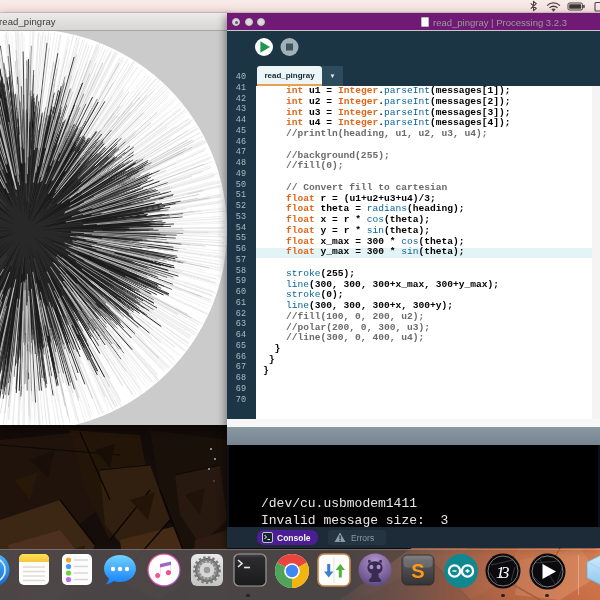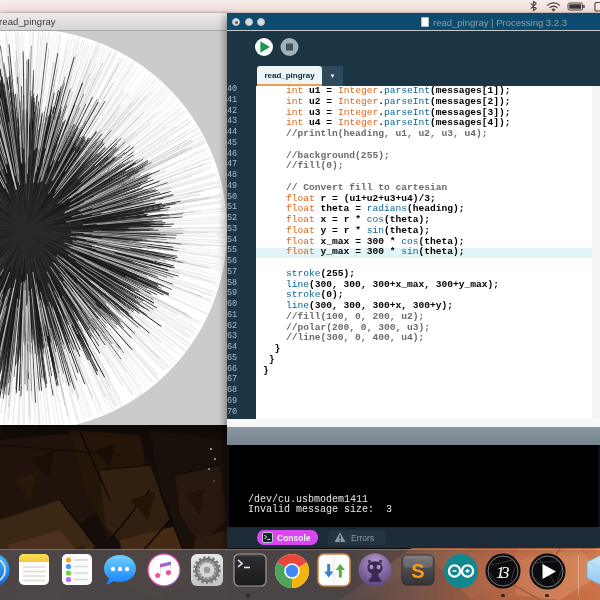--- a/index.html
+++ b/index.html
@@ -1,18 +1,18 @@
 <!DOCTYPE html>
 <html><head><meta charset="utf-8"><style>
 *{margin:0;padding:0;box-sizing:border-box}
 html,body{width:600px;height:600px;overflow:hidden;background:#000;font-family:"Liberation Sans",sans-serif}
 #scr{position:absolute;left:0;top:0;width:600px;height:600px;overflow:hidden}
 .abs{position:absolute}
 pre{font-family:"Liberation Mono",monospace}
-.k{color:#e2661a;font-weight:normal}.f{color:#0a6598;font-weight:normal}.c{color:#6b6b6b;font-weight:bold}#code b{font-weight:bold;color:#000}
+.k{color:#e2661a;font-weight:bold}.f{color:#0a6598;font-weight:normal}.c{color:#6b6b6b;font-weight:bold}#code b{font-weight:bold;color:#000}
 </style></head><body>
 <div id="scr">
 
 <svg class="abs" width="600" height="600" style="left:0;top:0">
 <defs>
 <linearGradient id="org" x1="0" y1="0" x2="0" y2="1">
 <stop offset="0" stop-color="#ef8a55"></stop>
           <stop offset="1" stop-color="#c75f35"></stop>
 </linearGradient>
 </defs>
@@ -89,21 +89,21 @@
           <path d="M26.0 199.0L62.5 259.4M26.0 199.0L55.0 186.7M26.0 199.0L23.3 115.5M26.0 199.0L16.6 147.8M26.0 199.0L-21.0 168.3M26.0 199.0L-29.0 203.8M26.0 199.0L33.2 243.8M26.0 199.0L-21.8 218.0M26.0 199.0L4.7 179.5M26.0 199.0L46.7 236.2M26.0 199.0L-41.1 194.6M26.0 199.0L-3.2 161.1M26.0 199.0L-59.7 173.8M26.0 199.0L-39.2 226.6M26.0 199.0L26.6 255.0M26.0 199.0L46.8 230.2M26.0 199.0L49.9 215.1M26.0 199.0L35.3 120.2M26.0 199.0L10.6 274.3M26.0 199.0L-26.3 257.4M26.0 199.0L78.3 213.0M26.0 199.0L84.6 178.2M26.0 199.0L9.0 222.4M26.0 199.0L59.4 127.0M26.0 199.0L68.0 167.7M26.0 199.0L41.2 169.9M26.0 199.0L-26.6 169.9M26.0 199.0L83.7 193.2M26.0 199.0L45.8 194.7M26.0 199.0L53.8 174.7M26.0 199.0L33.2 230.9M26.0 199.0L18.1 267.2M26.0 199.0L42.9 285.6M26.0 199.0L67.2 267.0M26.0 199.0L35.5 116.5M26.0 199.0L76.1 198.8M26.0 199.0L-42.2 171.4M26.0 199.0L8.8 148.3M26.0 199.0L-3.6 194.9M26.0 199.0L89.0 217.0M26.0 199.0L11.9 170.8M26.0 199.0L3.0 221.0M26.0 199.0L1.1 211.4M26.0 199.0L-28.6 206.6M26.0 199.0L43.2 251.2M26.0 199.0L88.5 164.9M26.0 199.0L-12.5 262.5M26.0 199.0L-29.4 199.0M26.0 199.0L10.2 132.5M26.0 199.0L39.4 182.2M26.0 199.0L-40.3 178.3M26.0 199.0L43.6 177.6M26.0 199.0L24.9 226.1M26.0 199.0L36.8 178.7M26.0 199.0L73.7 187.0M26.0 199.0L67.1 256.9M26.0 199.0L83.0 235.9M26.0 199.0L22.0 233.6M26.0 199.0L22.6 167.6M26.0 199.0L-19.8 175.6M26.0 199.0L-17.3 190.4M26.0 199.0L49.0 189.1M26.0 199.0L10.5 263.4M26.0 199.0L49.8 210.3M26.0 199.0L48.0 187.1M26.0 199.0L-54.5 167.5M26.0 199.0L86.6 221.1M26.0 199.0L-55.9 181.1M26.0 199.0L9.5 179.2M26.0 199.0L-7.3 144.8M26.0 199.0L73.9 206.2M26.0 199.0L33.4 223.9M26.0 199.0L59.9 199.1M26.0 199.0L-27.8 171.1M26.0 199.0L-41.0 237.8M26.0 199.0L51.1 190.1M26.0 199.0L-7.6 127.9M26.0 199.0L12.0 230.2M26.0 199.0L16.2 141.0M26.0 199.0L46.8 251.5M26.0 199.0L59.2 141.7M26.0 199.0L40.7 143.7M26.0 199.0L54.5 211.5M26.0 199.0L17.8 122.5M26.0 199.0L-9.5 207.1M26.0 199.0L87.6 208.8M26.0 199.0L-37.4 198.8M26.0 199.0L56.8 190.0M26.0 199.0L-23.8 243.4M26.0 199.0L21.6 170.8M26.0 199.0L5.6 174.9M26.0 199.0L25.4 177.7M26.0 199.0L59.7 218.2M26.0 199.0L59.5 194.9M26.0 199.0L-9.7 215.9M26.0 199.0L10.3 242.6M26.0 199.0L33.4 281.0M26.0 199.0L-6.4 180.1M26.0 199.0L91.9 214.2M26.0 199.0L-3.9 228.3M26.0 199.0L-42.4 195.0M26.0 199.0L95.0 207.6M26.0 199.0L68.0 212.0M26.0 199.0L54.6 263.8M26.0 199.0L55.6 187.5M26.0 199.0L83.9 261.7M26.0 199.0L45.0 218.8M26.0 199.0L16.4 114.4M26.0 199.0L57.6 238.2M26.0 199.0L53.0 150.6M26.0 199.0L18.8 176.4M26.0 199.0L62.2 244.5M26.0 199.0L14.6 163.3M26.0 199.0L92.9 182.4M26.0 199.0L19.4 236.1M26.0 199.0L55.9 167.5M26.0 199.0L-43.5 237.6M26.0 199.0L49.2 168.9M26.0 199.0L3.9 150.0M26.0 199.0L3.7 194.5M26.0 199.0L43.7 212.5M26.0 199.0L-31.7 184.9M26.0 199.0L-3.9 210.9M26.0 199.0L4.1 208.5M26.0 199.0L55.1 207.6M26.0 199.0L76.9 151.6M26.0 199.0L6.6 224.5M26.0 199.0L-19.8 270.3M26.0 199.0L67.9 184.4M26.0 199.0L36.4 220.1M26.0 199.0L78.8 177.1M26.0 199.0L-9.5 257.8M26.0 199.0L-7.6 190.1M26.0 199.0L-24.0 182.6M26.0 199.0L43.2 221.7M26.0 199.0L91.6 212.1M26.0 199.0L18.3 229.1M26.0 199.0L22.0 163.2M26.0 199.0L-2.0 241.0M26.0 199.0L81.4 269.4M26.0 199.0L9.3 276.3M26.0 199.0L24.8 288.2M26.0 199.0L-8.6 155.2M26.0 199.0L34.5 179.6M26.0 199.0L51.7 225.1M26.0 199.0L38.9 171.0M26.0 199.0L82.8 195.0M26.0 199.0L75.3 192.3M26.0 199.0L7.9 180.0M26.0 199.0L28.2 153.6M26.0 199.0L79.6 206.0M26.0 199.0L28.4 233.7M26.0 199.0L83.6 228.0M26.0 199.0L99.5 241.2M26.0 199.0L50.6 137.3M26.0 199.0L62.0 166.1M26.0 199.0L20.6 148.3M26.0 199.0L3.9 168.5M26.0 199.0L29.1 243.7M26.0 199.0L20.0 227.5M26.0 199.0L5.0 179.7M26.0 199.0L57.7 200.7M26.0 199.0L60.4 236.7M26.0 199.0L-13.4 213.3M26.0 199.0L23.9 227.4M26.0 199.0L66.9 258.8M26.0 199.0L-14.8 235.3M26.0 199.0L6.4 212.8M26.0 199.0L-1.9 213.6M26.0 199.0L-21.3 245.6M26.0 199.0L-29.5 179.7M26.0 199.0L77.6 230.2M26.0 199.0L96.2 200.2M26.0 199.0L-24.1 126.8M26.0 199.0L7.4 152.4M26.0 199.0L-24.0 164.4M26.0 199.0L61.9 202.5M26.0 199.0L77.8 141.5M26.0 199.0L-18.8 223.9M26.0 199.0L66.7 161.4M26.0 199.0L67.9 209.9M26.0 199.0L7.2 263.9M26.0 199.0L-12.4 246.9M26.0 199.0L-7.6 198.5M26.0 199.0L70.3 257.3M26.0 199.0L-6.3 145.5M26.0 199.0L-28.4 129.0M26.0 199.0L76.8 154.4M26.0 199.0L-16.3 139.3M26.0 199.0L88.0 220.3M26.0 199.0L29.1 277.6M26.0 199.0L58.2 174.3M26.0 199.0L90.2 250.0M26.0 199.0L-39.8 243.6M26.0 199.0L56.9 252.0M26.0 199.0L47.4 191.7M26.0 199.0L52.3 208.3M26.0 199.0L-17.9 155.6M26.0 199.0L-39.1 187.6M26.0 199.0L-7.9 173.5M26.0 199.0L37.6 234.2M26.0 199.0L27.2 171.4M26.0 199.0L97.5 191.1M26.0 199.0L46.5 159.5M26.0 199.0L0.3 183.4M26.0 199.0L52.0 277.3M26.0 199.0L-57.9 219.8M26.0 199.0L97.0 164.8M26.0 199.0L12.6 175.7M26.0 199.0L39.3 228.0M26.0 199.0L-51.4 226.6M26.0 199.0L55.1 230.0M26.0 199.0L-13.4 279.4M26.0 199.0L-20.0 264.7M26.0 199.0L8.0 228.4M26.0 199.0L-6.8 223.9M26.0 199.0L-58.5 173.6M26.0 199.0L6.4 176.5M26.0 199.0L35.9 180.1M26.0 199.0L19.2 251.5M26.0 199.0L25.5 244.0M26.0 199.0L-4.1 213.7M26.0 199.0L-21.3 227.9M26.0 199.0L-10.7 179.2M26.0 199.0L58.5 239.7" stroke="#282828" stroke-width="1.05" fill="none"></path>
           <path d="M68.4 167.8L107.5 139.0M-19.6 131.0L-47.0 90.2M-36.9 243.6L-93.4 283.7M79.1 206.6L179.6 220.9M2.8 278.6L-29.7 389.7M19.7 268.3L13.3 338.4M45.0 117.1L52.9 83.2M23.2 279.7L19.2 391.5M50.4 235.7L79.7 279.6M-55.4 212.8L-131.6 225.7M64.6 211.9L198.1 256.5M-23.5 244.2L-58.8 276.4M-32.3 187.1L-71.3 179.2M-10.2 234.8L-101.6 325.1M54.1 232.0L137.6 330.2M71.7 185.8L160.8 160.1M48.3 252.4L61.6 284.4M-28.7 191.0L-127.6 176.5M72.7 258.1L130.1 330.7M50.2 134.7L80.8 53.2M-19.6 235.8L-130.0 324.9M92.2 177.4L190.4 145.3M65.9 191.0L193.4 165.3M57.3 274.1L78.4 324.7M83.9 202.4L161.3 206.9M4.5 156.8L-31.9 85.3M85.7 208.8L211.9 229.6M-14.1 157.0L-90.6 76.9M8.4 162.0L-46.5 47.0M-43.4 215.1L-96.3 227.3M76.7 209.6L186.2 232.6M-25.8 194.7L-157.4 183.8M-10.8 226.3L-69.5 269.9M55.9 225.7L160.2 318.8M63.8 250.0L137.7 349.6M21.4 131.3L19.5 103.8M65.5 257.3L111.4 325.2M89.2 249.1L155.6 301.8M64.4 182.2L168.7 136.4M10.3 256.7L-14.6 348.5M27.4 242.8L32.0 391.3M-10.8 237.2L-68.5 297.1M15.9 158.5L-6.1 70.5M-58.7 197.9L-106.6 197.3M-20.5 250.4L-77.0 312.8M37.8 152.4L53.9 88.9M36.2 116.7L39.5 89.5M21.4 251.5L12.1 356.5M79.8 173.9L121.2 154.6M-12.7 234.1L-108.4 321.0M90.7 250.5L147.5 295.7M15.5 144.5L0.6 67.5M78.1 147.6L123.8 102.5M54.9 162.1L107.5 94.9M71.1 201.0L191.9 206.4M41.7 276.5L45.3 294.4M19.7 154.3L0.7 19.8M57.3 223.9L168.3 312.0M9.7 241.1L-19.4 316.1M27.3 274.7L28.5 341.6M16.7 158.9L-13.5 27.9M78.5 158.4L123.5 123.6M24.8 251.8L22.0 381.7M2.2 258.8L-35.2 352.5M59.8 122.2L80.5 75.1M45.6 153.1L84.0 62.9M73.4 260.4L139.6 346.2M43.4 272.5L49.4 298.0M52.9 231.2L103.7 292.1M72.8 215.3L174.5 250.6M53.0 149.3L114.8 35.4M27.4 143.1L29.4 64.4M92.1 203.8L194.1 211.2M-6.5 163.1L-99.0 60.6M-6.8 142.2L-24.9 111.1M-27.4 230.4L-56.0 247.3M1.7 270.7L-32.9 372.8M-27.6 225.8L-131.3 277.8M-37.9 197.0L-173.5 192.9M63.1 256.1L130.8 360.5M26.3 274.3L26.6 339.2M82.0 163.5L108.6 146.6M49.1 270.9L81.7 372.5M80.1 180.3L162.8 151.8M7.2 132.7L-26.6 13.8M-10.6 275.4L-13.1 280.6M53.8 129.4L98.0 18.6M107.6 212.5L129.4 216.1M36.9 263.6L58.4 391.0M27.8 126.3L30.7 9.3M-38.4 198.7L-158.1 198.0M80.4 158.0L124.7 124.7M84.5 229.5L175.2 276.8M38.2 135.2L53.1 57.5M60.7 157.5L105.8 103.6M57.9 229.0L164.6 329.6M99.1 226.6L190.2 261.0M-9.3 172.2L-120.8 87.6M67.4 254.4L92.5 287.9M61.5 172.2L118.8 128.9M59.8 249.8L87.6 291.7M-13.2 138.1L-54.2 74.5M-17.5 251.0L-97.0 346.0M75.0 223.8L109.6 241.3" stroke="#f2f2f2" stroke-width="0.55" fill="none"></path>
           <path d="M55.9 159.0L103.4 95.6M3.4 238.2L-46.0 323.9M40.5 151.1L59.8 87.2M13.7 256.7L0.3 319.4M-19.6 184.1L-74.8 166.1M-18.2 205.3L-77.2 213.8M81.9 237.9L166.0 296.3M58.8 266.9L72.0 294.3M46.8 240.7L78.2 303.5M-17.4 202.8L-140.7 213.7M-14.4 175.0L-96.8 126.0M101.4 217.1L153.7 229.6M-28.2 236.1L-135.6 309.8M-35.8 223.4L-78.2 240.1M76.8 264.6L120.9 321.8M-23.8 253.5L-66.8 300.5M46.4 122.7L69.4 37.0M59.8 235.6L150.4 333.8M-32.2 199.2L-108.3 199.5M28.7 265.0L33.7 389.5M-27.3 249.9L-93.7 313.4M69.8 167.2L127.7 125.2M63.6 246.5L116.1 312.7M77.9 162.0L121.9 130.6M-37.4 224.9L-113.4 255.9M-25.2 174.4L-139.4 119.7M71.2 260.5L90.8 287.3M61.9 226.8L165.5 307.0M72.4 209.7L202.2 239.6M93.7 200.6L217.9 203.6M92.1 214.4L211.6 242.1M-4.1 254.0L-59.4 354.8M84.1 171.0L153.4 137.7M15.8 248.3L-3.5 341.6M48.5 162.6L74.6 120.3M-29.2 183.4L-75.6 170.4M-6.2 244.9L-66.2 330.4M-22.3 149.4L-69.7 100.6M26.0 152.4L25.9 34.1M65.9 243.1L135.6 320.1M-23.1 218.1L-85.9 242.5M31.4 257.8L39.0 340.6M-27.5 241.1L-126.0 318.7M34.3 119.1L44.9 17.6M-16.0 187.7L-143.4 153.3M84.1 206.8L147.4 215.4M21.1 116.1L17.5 53.6M77.1 252.6L95.8 272.2M69.5 175.7L126.4 145.2M3.0 263.1L-19.7 326.4M41.7 150.0L77.4 37.9M-14.7 211.2L-155.0 253.2M65.1 181.1L192.2 122.9M-0.5 241.2L-55.1 328.3M80.9 151.1L99.3 135.1M-15.9 189.5L-79.5 175.1M101.5 182.2L187.9 163.0M-32.2 199.4L-139.5 200.2M96.9 211.8L130.1 217.8M40.5 268.9L48.0 304.9M13.7 149.0L-5.2 71.9M-5.5 150.8L-69.6 52.6M-24.8 231.1L-100.7 279.1M93.2 222.3L164.6 247.0M94.0 165.7L117.7 154.1M77.7 215.9L184.0 250.5M82.9 183.6L205.6 150.3M60.3 242.7L116.1 313.9M53.4 278.6L76.3 345.1M52.9 167.1L112.4 96.5M65.1 140.4L77.7 121.6M92.6 250.6L144.1 290.4M7.2 141.8L-23.4 48.7M94.9 214.8L116.6 219.8M35.7 141.7L53.6 35.8M-43.0 187.1L-80.4 180.7M52.4 276.3L72.2 334.2M-30.6 179.4L-71.4 165.3M33.3 151.6L48.4 53.2M-26.7 181.4L-86.7 161.4M96.8 193.4L196.5 185.6M6.3 133.7L-14.4 64.7M-35.2 209.6L-93.4 219.7M-38.7 185.3L-125.8 166.8M-13.5 167.3L-69.6 122.2M32.8 240.9L41.1 291.7M38.1 117.3L50.1 36.5M-11.9 161.4L-100.5 73.3" stroke="#ffffff" stroke-width="0.55" fill="none"></path>
           <path d="M101.8 207.2L175.8 215.2M102.5 182.0L138.7 173.9M62.4 264.7L117.7 364.5M18.9 143.5L8.1 59.0M77.4 248.4L138.2 306.7M-17.8 206.4L-135.5 226.1M40.5 261.0L61.8 352.7M-4.1 234.1L-49.8 287.3M8.8 258.4L-11.7 329.3M-17.9 232.9L-89.8 288.3M-4.3 244.1L-80.3 357.6M60.0 270.8L66.5 284.7M-16.0 177.3L-125.9 120.4M65.6 218.4L148.1 258.9M-17.7 238.1L-56.4 272.7M-1.2 279.3L-19.2 332.3M70.9 215.9L158.4 249.0M22.0 132.7L17.3 53.5M-38.0 191.6L-95.4 184.9M76.4 205.2L159.7 215.6M68.0 223.8L120.8 254.9M35.9 252.1L57.8 370.7M47.7 275.4L73.6 366.4M24.1 259.7L21.2 355.3M-9.1 138.8L-60.4 51.0M17.6 267.7L5.7 365.4M70.3 170.9L168.1 109.0M57.4 172.9L167.4 81.3M-48.6 232.5L-116.7 263.1M-25.7 248.0L-81.0 300.2M-21.3 242.9L-50.2 269.9M78.4 179.8L142.3 156.3M67.7 235.7L145.9 304.4M-28.8 138.7L-68.6 94.9M25.4 259.1L24.1 399.7M23.8 117.8L21.7 38.2M-33.0 229.3L-95.4 261.4M-18.0 199.8L-172.0 202.6M-38.6 240.4L-97.6 278.1M91.6 183.8L159.1 168.2M-6.1 244.6L-56.7 316.4M24.0 250.3L20.9 332.8M5.5 126.9L-9.6 73.5M-13.9 203.6L-150.0 219.3M-27.9 221.2L-141.2 267.8M17.6 276.5L8.9 356.5M-52.6 208.3L-98.7 213.8M63.2 250.1L141.5 357.6M70.4 221.9L144.7 260.2M-13.2 264.3L-63.9 348.8M40.5 145.9L60.8 71.0M43.2 132.0L69.6 28.6M6.4 275.1L-0.4 301.4M-6.1 256.6L-60.3 354.0M25.9 248.5L25.9 302.1M6.3 265.3L-5.2 304.2M92.1 216.2L114.7 222.0M25.3 131.7L23.9 3.8M68.8 215.8L182.0 260.1M-5.0 171.6L-45.3 136.0M-17.6 254.9L-46.1 291.5M-2.0 156.7L-59.0 70.7M-41.5 232.4L-108.5 265.4M28.8 259.8L34.8 386.2M-27.9 184.5L-164.3 148.0M-44.2 155.7L-137.4 98.1M83.1 193.8L188.2 184.2M-24.5 198.6L-107.0 197.9M16.1 157.5L0.8 93.5M70.3 138.5L83.7 120.2M-30.6 201.3L-144.3 205.8M-26.6 207.3L-147.0 226.4M54.6 128.5L66.6 98.7M27.3 270.9L28.0 313.4M72.8 211.7L209.3 248.8M37.3 266.5L52.7 358.6M70.2 205.3L206.0 224.7M-13.2 246.7L-78.6 326.2M58.3 130.1L107.9 24.5M-48.4 165.2L-95.1 144.1M-8.0 122.5L-47.1 34.7M96.4 218.8L149.6 233.7M76.2 230.5L186.2 299.6M-31.3 184.8L-153.0 154.7M-3.2 153.3L-62.9 59.5M-54.8 224.9L-73.4 230.8M-37.8 150.8L-70.0 126.4M102.7 172.5L177.1 146.8M93.1 209.7L132.4 215.9M2.9 138.4L-31.2 48.8M-12.9 231.8L-124.1 325.8M6.3 152.1L-28.3 69.9M59.4 153.8L92.8 108.5M-9.8 247.9L-77.9 341.1M-3.0 252.3L-43.4 326.4M51.9 149.7L92.8 71.7M54.4 259.8L108.0 374.5M18.3 151.0L8.6 90.9M-12.8 209.7L-101.7 234.3M91.3 213.8L202.6 238.9M-14.9 189.4L-89.9 171.8M-17.6 208.5L-166.5 241.0M39.2 118.7L51.4 44.4M-14.4 207.4L-132.8 232.1M26.4 274.6L26.7 334.0M4.8 157.8L-25.9 98.3M-3.8 230.0L-52.0 280.1M-20.9 195.1L-85.9 189.8" stroke="#e6e6e6" stroke-width="0.55" fill="none"></path>
         </svg>
 </div>
 </div>
 
 <div class="abs" style="left:227px;top:13px;width:373px;height:535px;background:#1b3544;box-shadow:-2px 3px 8px rgba(0,0,0,0.4)">
 
-  <div class="abs" style="left:0;top:0;width:373px;height:18px;background:#0c4a6e;border-bottom:1px solid #c9c8c8">
+  <div class="abs" style="left:0;top:0;width:373px;height:18px;background:#701a75;border-bottom:1px solid #c9c8c8">
     <div class="abs" style="left:5px;top:5px;width:8px;height:8px;border-radius:4px;background:#dddcdc;border:0.5px solid #c2c1c1"></div>
     <div class="abs" style="left:8px;top:8px;width:3px;height:3px;border-radius:2px;background:#5a5a5a"></div>
     <div class="abs" style="left:17.5px;top:5px;width:8px;height:8px;border-radius:4px;background:#dddcdc;border:0.5px solid #c2c1c1"></div>
     <div class="abs" style="left:30px;top:5px;width:8px;height:8px;border-radius:4px;background:#dddcdc;border:0.5px solid #c2c1c1"></div>
     <div class="abs" style="left:194px;top:3.5px;width:8px;height:10px;border:1px solid #bdbcbc;border-radius:1px;background:#fcfcfc"></div>
     <div class="abs" style="left:206px;top:4px;font-size:9.5px;color:#9b9b9b">read_pingray | Processing 3.2.3</div>
   </div>
 
   <svg class="abs" width="90" height="40" style="left:20px;top:18px">
     <circle cx="17" cy="16" r="9" fill="#ffffff"></circle>
@@ -116,21 +116,21 @@
     <div style="text-align:center;font-size:8px;font-weight:bold;color:#0e2b3a;margin-top:5px">read_pingray</div>
   </div>
   <div class="abs" style="left:95px;top:53px;width:21px;height:20px;background:#2c4b5c">
     <div style="text-align:center;font-size:6px;color:#e8eef0;margin-top:7px">▼</div>
   </div>
 
   <div class="abs" style="left:0;top:73px;width:373px;height:346px;background:#ffffff"></div>
   <div class="abs" style="left:365px;top:73px;width:8px;height:346px;background:#f4f4f4"></div>
   <div class="abs" style="left:0;top:73px;width:28.5px;height:333px;background:#1c3645"></div>
   <div class="abs" id="hl55" style="left:28.5px;top:234.5px;width:336.5px;height:10.75px;background:#e3f4f6"></div>
-  <pre class="abs" style="left:0;top:71px;width:19px;text-align:left;font-size:8.5px;line-height:10.75px;color:#a9bac4">40
+  <pre class="abs" style="left:0;top:59px;width:19px;text-align:right;font-size:8.5px;line-height:10.75px;color:#a9bac4">40
 41
 42
 43
 44
 45
 46
 47
 48
 49
 50
@@ -185,25 +185,25 @@
  
  
  </pre>
 
   <div class="abs" style="left:0;top:406px;width:373px;height:13px;background:#f7f7f7"></div>
 
   <div class="abs" style="left:0;top:414px;width:373px;height:18px;background:linear-gradient(#8a98a2,#76848f)"></div>
 
   <div class="abs" style="left:0;top:432px;width:373px;height:82px;background:#0a1017"></div>
   <div class="abs" style="left:2px;top:432px;width:369px;height:82px;background:#000"></div>
-  <pre class="abs" style="left:21px;top:481.5px;font-size:10px;line-height:10px;color:#e6e6e6">/dev/cu.usbmodem1411
+  <pre class="abs" style="left:34px;top:481.5px;font-size:13px;line-height:17px;color:#e6e6e6">/dev/cu.usbmodem1411
 Invalid message size:  3</pre>
 
   <div class="abs" style="left:0;top:514px;width:373px;height:21px;background:#1c2b37">
-    <div class="abs" style="left:30px;top:3px;width:61px;height:15px;background:#d946ef;border-radius:7px">
+    <div class="abs" style="left:30px;top:3px;width:61px;height:15px;background:#4c1d95;border-radius:7px">
       <svg class="abs" width="11" height="11" style="left:5px;top:2px">
         <rect x="0.5" y="0.5" width="10" height="10" rx="1.5" fill="#16242e" stroke="#b9c6cc" stroke-width="1"></rect>
         <path d="M2.5,3 L4.5,5 L2.5,7" stroke="#fff" stroke-width="1" fill="none"></path>
         <path d="M5.5,7.5 L8,7.5" stroke="#fff" stroke-width="1"></path>
       </svg>
       <div class="abs" style="left:20px;top:3px;font-size:8.5px;font-weight:bold;color:#f2f5f6">Console</div>
     </div>
     <div class="abs" style="left:101px;top:3px;width:58px;height:15px;background:#243440;border-radius:3px">
       <svg class="abs" width="12" height="11" style="left:6px;top:2px">
         <path d="M6,0.5 L11.5,10 L0.5,10 Z" fill="#8d9aa2"></path>

